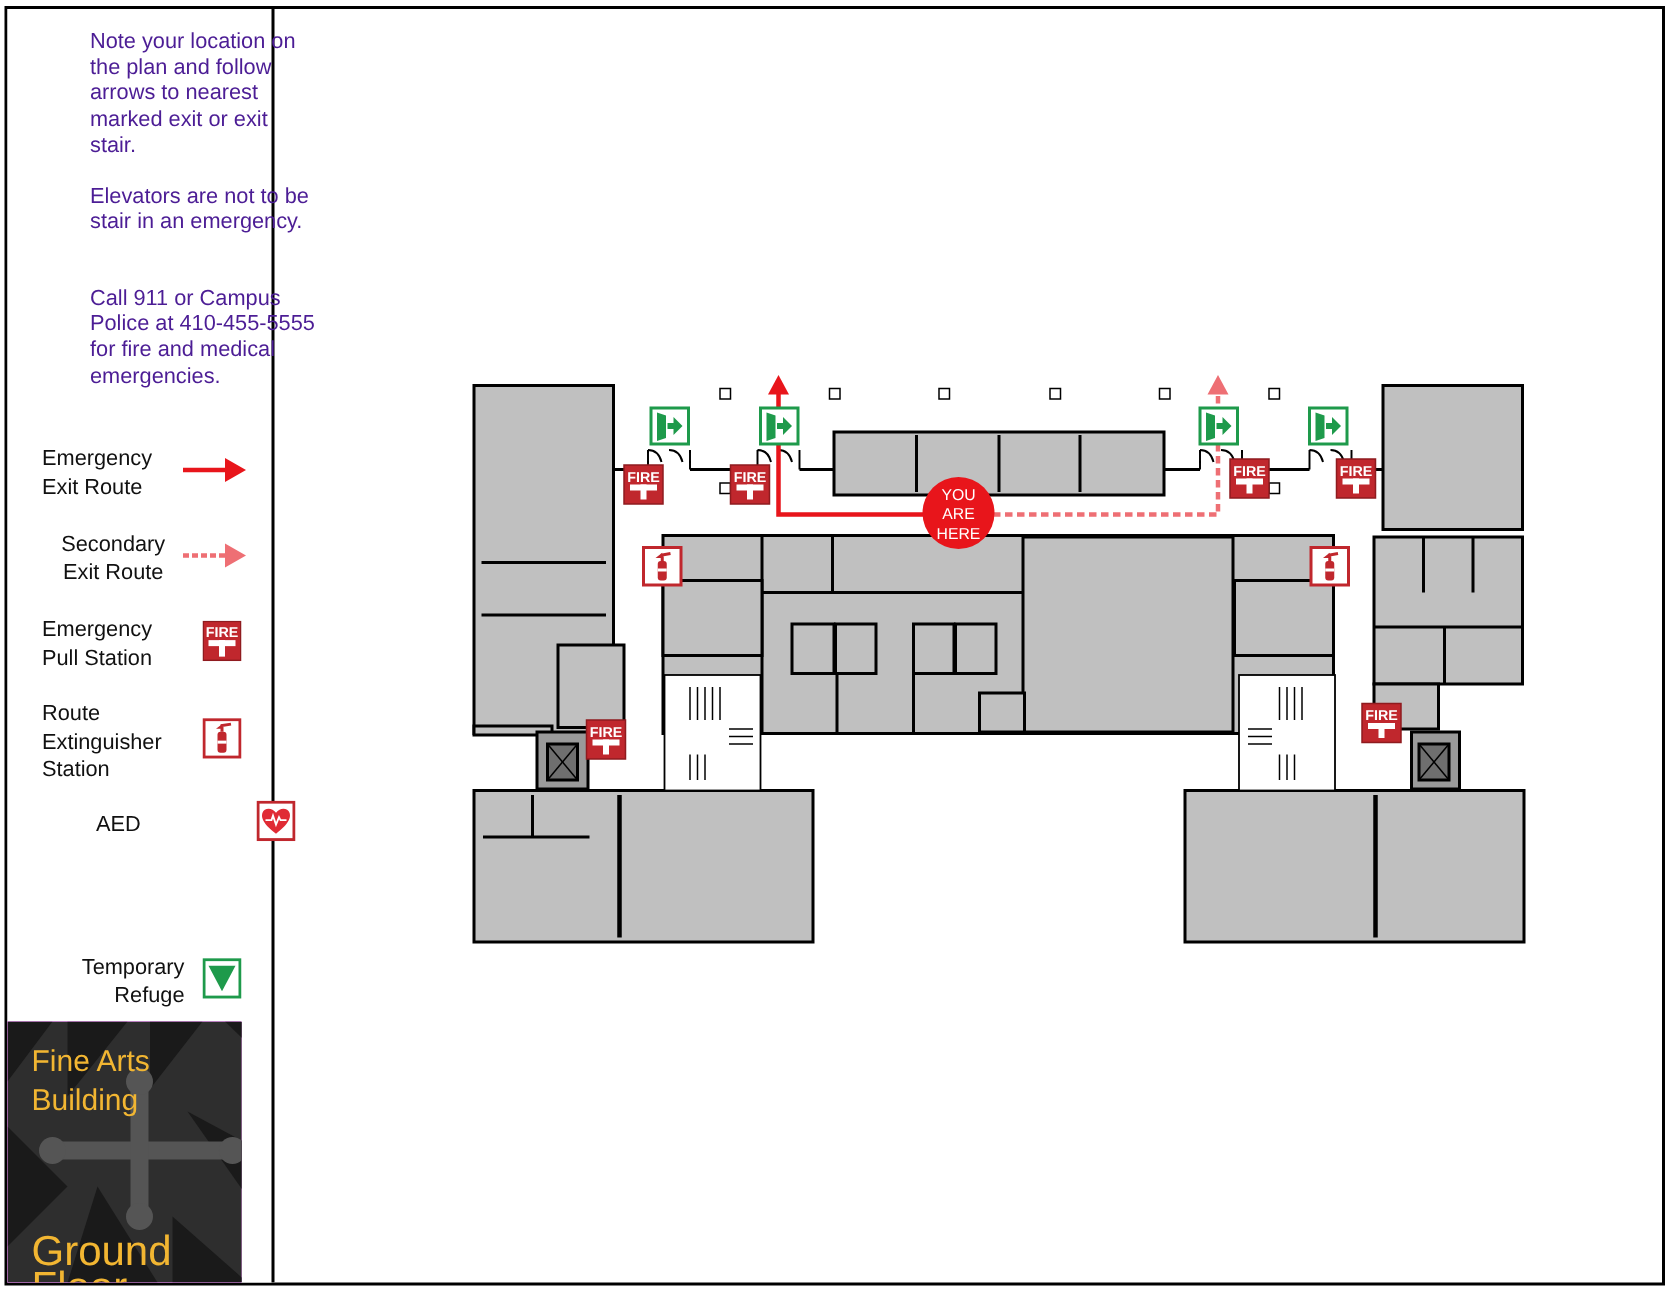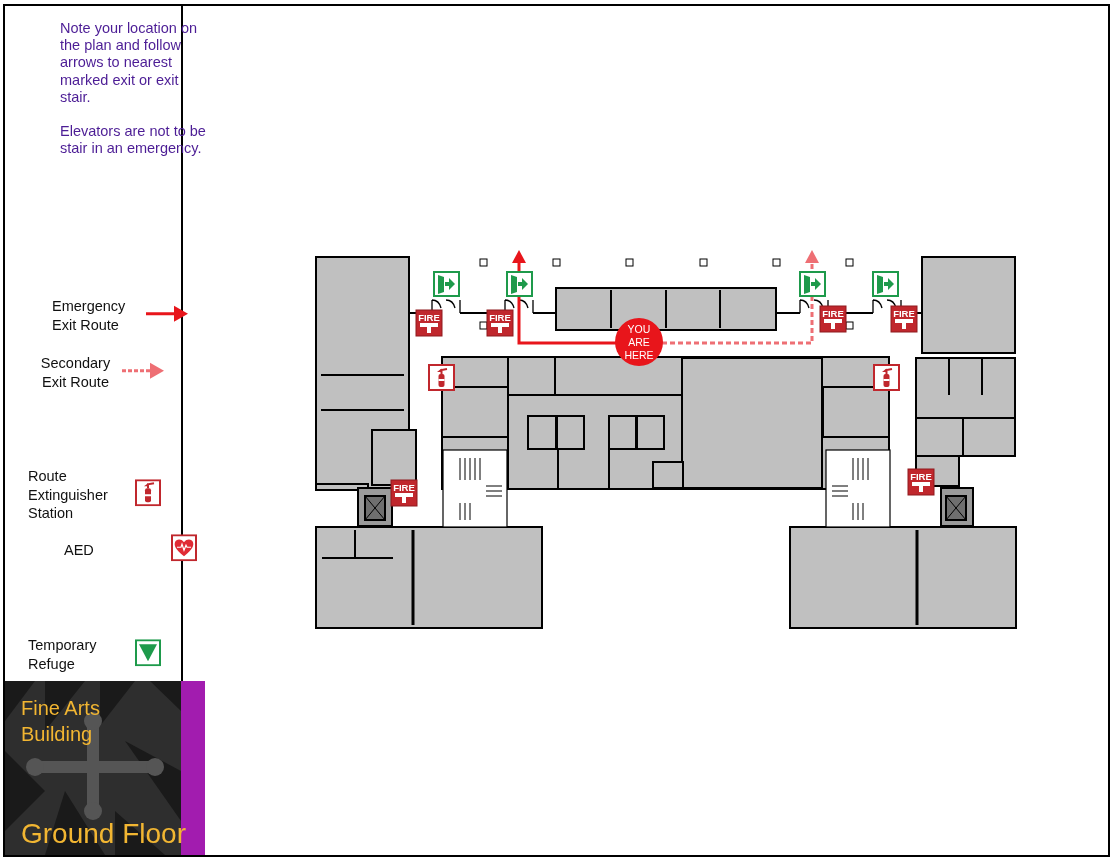--- a/index.html
+++ b/index.html
@@ -3,50 +3,62 @@
 <meta charset="utf-8">
 <style>
   html, body { margin:0; padding:0; background:#ffffff; }
   body { width:1118px; height:864px; position:relative; overflow:hidden; font-family:"Liberation Sans", sans-serif; }
   .frame { position:absolute; left:3px; top:4px; width:1107px; height:853px; border:2px solid #000; box-sizing:border-box; }
   .sidebar { position:absolute; left:5px; top:6px; width:176px; height:849px; background:#fff; border-right:2px solid #000; }
   .note { position:absolute; left:23px; width:150px; font-size:14.5px; line-height:17.2px; color:#4c1d95;margin-left:32px; }
   .legend-item { position:absolute; left:23px; width:155px; font-size:14.5px; line-height:18.5px; color:#111; }
   .legend-item .lbl { display:block; width:95px; }
   .legend-item .ico { position:absolute; right:22px; top:50%; transform:translateY(-50%); }
-  .brand { position:absolute; left:5px; top:681px; width:200px; height:174px; background:#a21caf; overflow:hidden; }
+  .brand { position:absolute; left:5px; top:681px; width:156px; height:174px; background:#a21caf; overflow:hidden; }
   .brand svg.pattern { position:absolute; left:0; top:0; }
   .brand .bname { position:absolute; left:16px; top:14px; color:#f2b632; font-size:20px; line-height:26px; }
   .brand .floor { position:absolute; left:16px; top:141px; color:#f2b632; font-size:28px; line-height:24px; }
   .map { position:absolute; left:183px; top:6px; width:925px; height:611px; }
 </style>
 </head>
 <body>
 
 <div class="frame"></div>
 
 <div class="sidebar">
   <div class="note" style="top:14px;">Note your location on the plan and follow arrows to nearest marked exit or exit stair.</div>
   <div class="note" style="top:117px;">Elevators are not to be stair in an emergency.</div>
-
-  <div class="legend-item" style="top:291px;height:38px;margin-left:24px;">
+  <div class="note" style="top:185px;">Call 911 or Campus Police at 410-455-5555 for fire and medical emergencies.</div>
+
+  <div class="legend-item" style="top:291px;height:38px;">
     <span class="lbl">Emergency Exit Route</span>
     <span class="ico" style="right:18px;">
       <svg width="44" height="18" viewBox="0 0 44 18">
           <line x1="1" y1="9" x2="30" y2="9" stroke="#e8151b" stroke-width="3"></line>
           <polygon points="29,1 43,9 29,17" fill="#e8151b"></polygon>
         </svg>
     </span>
   </div>
   <div class="legend-item" style="top:348px;height:38px;text-align:center;">
     <span class="lbl">Secondary Exit Route</span>
     <span class="ico" style="right:18px;">
       <svg width="44" height="18" viewBox="0 0 44 18">
           <line x1="1" y1="9" x2="30" y2="9" stroke="#ee6f74" stroke-width="3" stroke-dasharray="4,2"></line>
           <polygon points="29,1 43,9 29,17" fill="#ee6f74"></polygon>
+        </svg>
+    </span>
+  </div>
+  <div class="legend-item" style="top:405px;height:38px;">
+    <span class="lbl">Emergency Pull Station</span>
+    <span class="ico">
+      <svg width="26" height="27" viewBox="0 0 26 27">
+          <rect x="0.5" y="0.5" width="25" height="26" fill="#c0272d" stroke="#8f1b1f"></rect>
+          <text x="13" y="11" font-size="9.5" font-family="Liberation Sans, sans-serif" fill="#fff" text-anchor="middle" font-weight="bold">FIRE</text>
+          <rect x="4" y="13" width="18" height="4" fill="#fff"></rect>
+          <rect x="11" y="13" width="4" height="11" fill="#fff"></rect>
         </svg>
     </span>
   </div>
   <div class="legend-item" style="top:461px;height:56px;">
     <span class="lbl">Route Extinguisher Station</span>
     <span class="ico">
       <svg width="26" height="27" viewBox="0 0 26 27">
           <rect x="1" y="1" width="24" height="25" fill="#fff" stroke="#c0272d" stroke-width="2"></rect>
           <rect x="10" y="9" width="6" height="14" rx="2" fill="#c0272d"></rect>
           <rect x="10" y="15" width="6" height="2" fill="#fff"></rect>
@@ -58,21 +70,21 @@
   <div class="legend-item" style="top:535px;height:18px;margin-left:36px;">
     <span class="lbl">AED</span>
     <span class="ico">
       <svg width="26" height="27" viewBox="0 0 26 27">
           <rect x="1" y="1" width="24" height="25" fill="#fff" stroke="#c0272d" stroke-width="2"></rect>
           <path d="M13 22 C4 15 3 11 4 8 C5 5 10 4 13 8 C16 4 21 5 22 8 C23 11 22 15 13 22 Z" fill="#e02b35"></path>
           <polyline points="6,13 10,13 11,10 13,16 15,11 16,13 20,13" stroke="#fff" stroke-width="1.2" fill="none"></polyline>
         </svg>
     </span>
   </div>
-  <div class="legend-item" style="top:630px;height:38px;">
+  <div class="legend-item" style="top:630px;height:38px;text-align:right;">
     <span class="lbl">Temporary Refuge</span>
     <span class="ico">
       <svg width="26" height="27" viewBox="0 0 26 27">
           <rect x="1" y="1" width="24" height="25" fill="#fff" stroke="#1e9a4b" stroke-width="2"></rect>
           <polygon points="4,5 22,5 13,22" fill="#1e9a4b"></polygon>
         </svg>
     </span>
   </div>
 </div>
 

